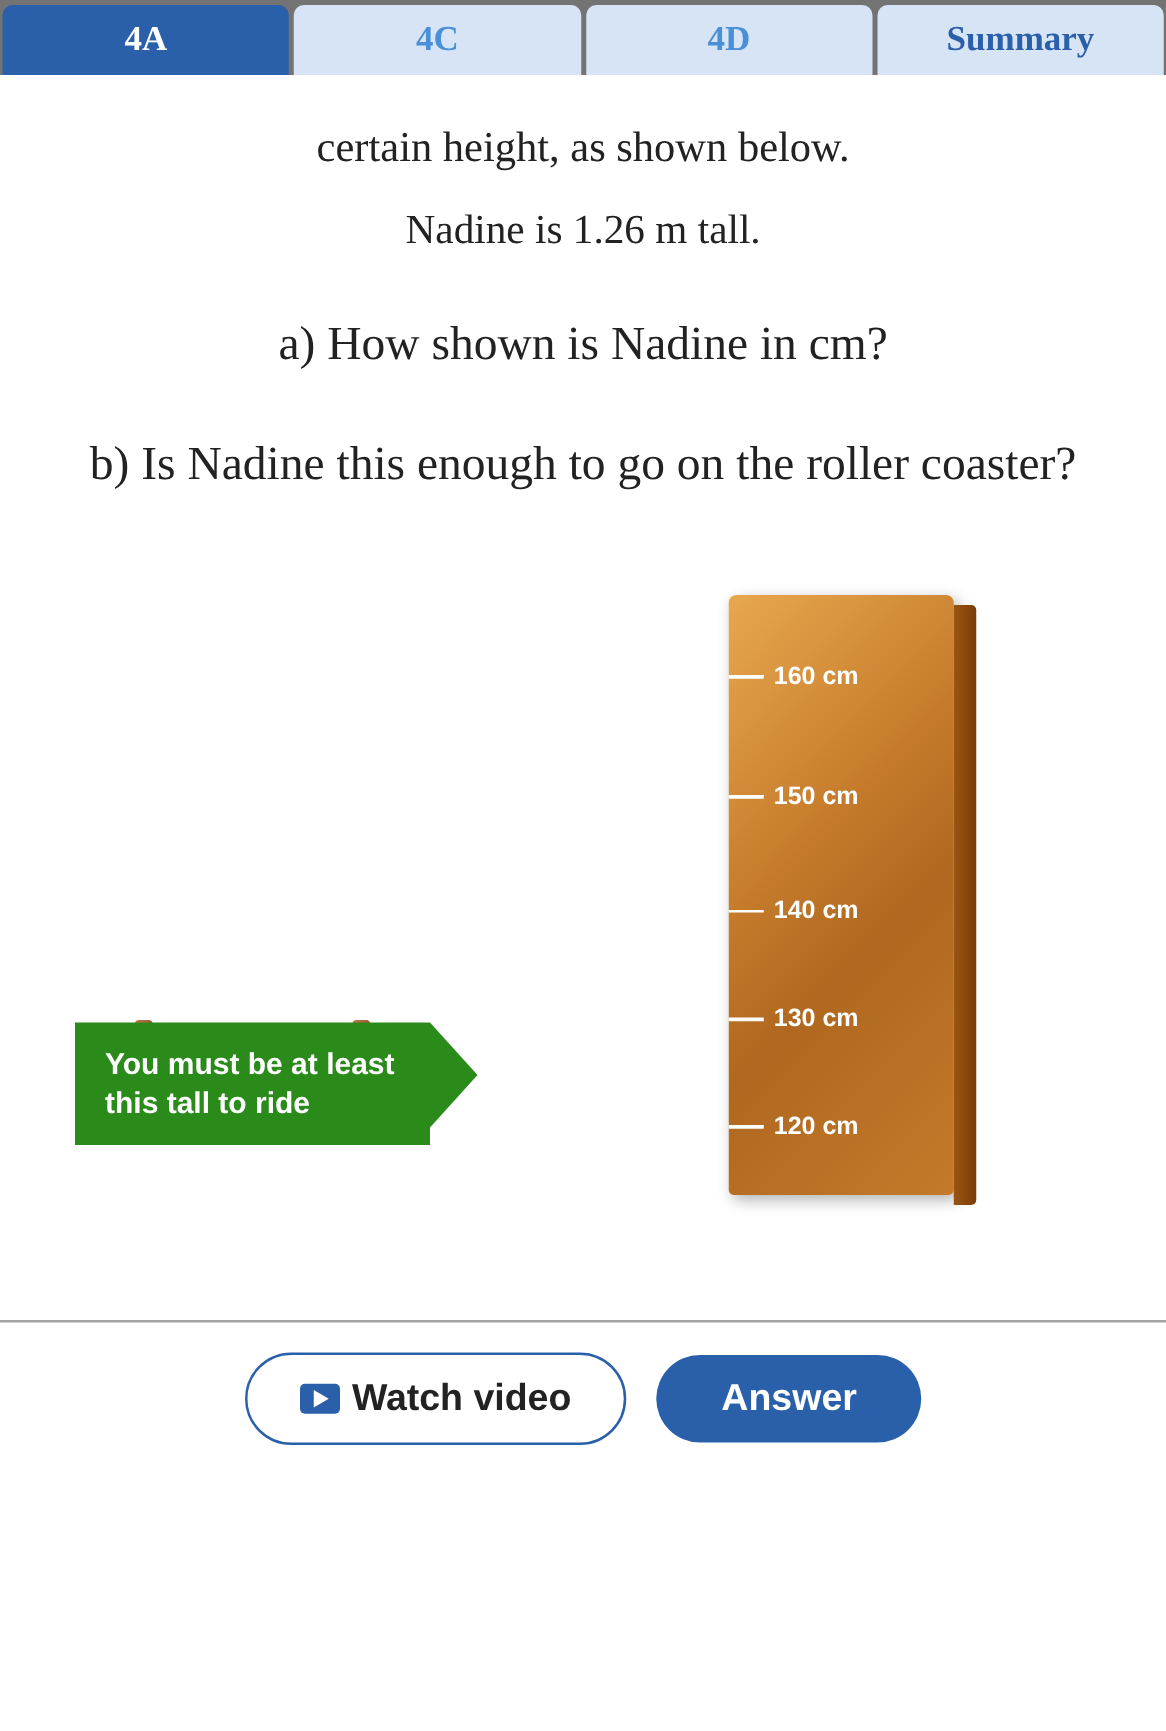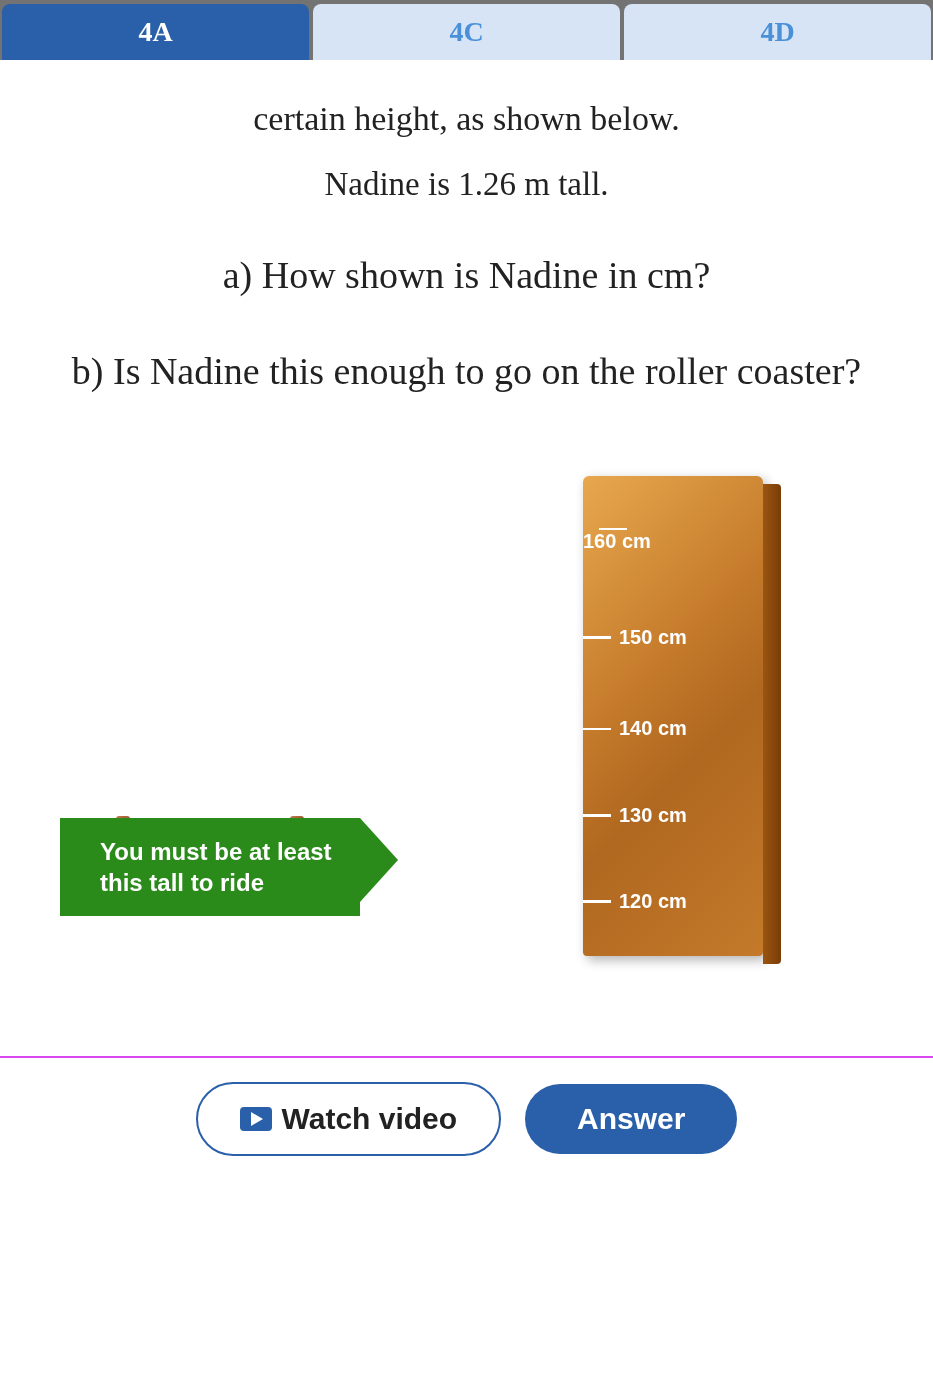--- a/index.html
+++ b/index.html
@@ -167,21 +167,21 @@
       width: 14px;
       height: 80px;
       background: linear-gradient(to right, #c0784a, #a05a30);
       border-radius: 3px;
     }
 
     .sign-board {
       display: flex;
       align-items: center;
       background: #2a8a1a;
-      padding: 18px 28px 18px 40px;
+      padding: 18px 28px 18px 24px;
       position: relative;
       margin-top: -78px;
     }
 
     
     .sign-board::after {
       content: '';
       position: absolute;
       right: -38px;
       top: 0;
@@ -196,21 +196,21 @@
       color: #fff;
       font-size: 24px;
       font-weight: bold;
       font-family: Arial, sans-serif;
       line-height: 1.3;
       max-width: 260px;
     }
 
     
     .bottom-bar {
-      border-top: 2px solid #d946ef;
+      border-top: 2px solid #a3a3a3;
       padding: 24px 40px;
       display: flex;
       justify-content: center;
       align-items: center;
       gap: 24px;
       background: #fff;
     }
 
     .watch-video-btn {
       display: flex;
@@ -263,20 +263,23 @@
 
 <div class="tab-bar">
   <div class="tab active">
     <span>4A</span>
   </div>
   <div class="tab">
     <span>4C</span>
   </div>
   <div class="tab">
     <span>4D</span>
+  </div>
+  <div class="tab tab-summary">
+    <span>Summary</span>
   </div>
 </div>
 
 <div class="main-content">
 
   <p class="intro-text">certain height, as shown below.</p>
 
   <p class="height-statement">
     <span>Nadine is 1.26 m tall.</span>
   </p>
@@ -296,21 +299,21 @@
         <div class="sign-text">
           <span>You must be at least</span><br>
           <span>this tall to ride</span>
         </div>
       </div>
     </div>
 
     <div class="ruler-container">
       <div class="ruler-body">
 
-        <div class="ruler-mark" style="bottom: 84%; left: 0; flex-direction: column;">
+        <div class="ruler-mark" style="bottom: 84%; left: 0;">
           <div class="line"></div>
           <span>160 cm</span>
         </div>
 
         <div class="ruler-mark" style="bottom: 64%; left: 0;">
           <div class="line"></div>
           <span>150 cm</span>
         </div>
 
         <div class="ruler-mark" style="bottom: 45%; left: 0; margin-top: 36px;">

